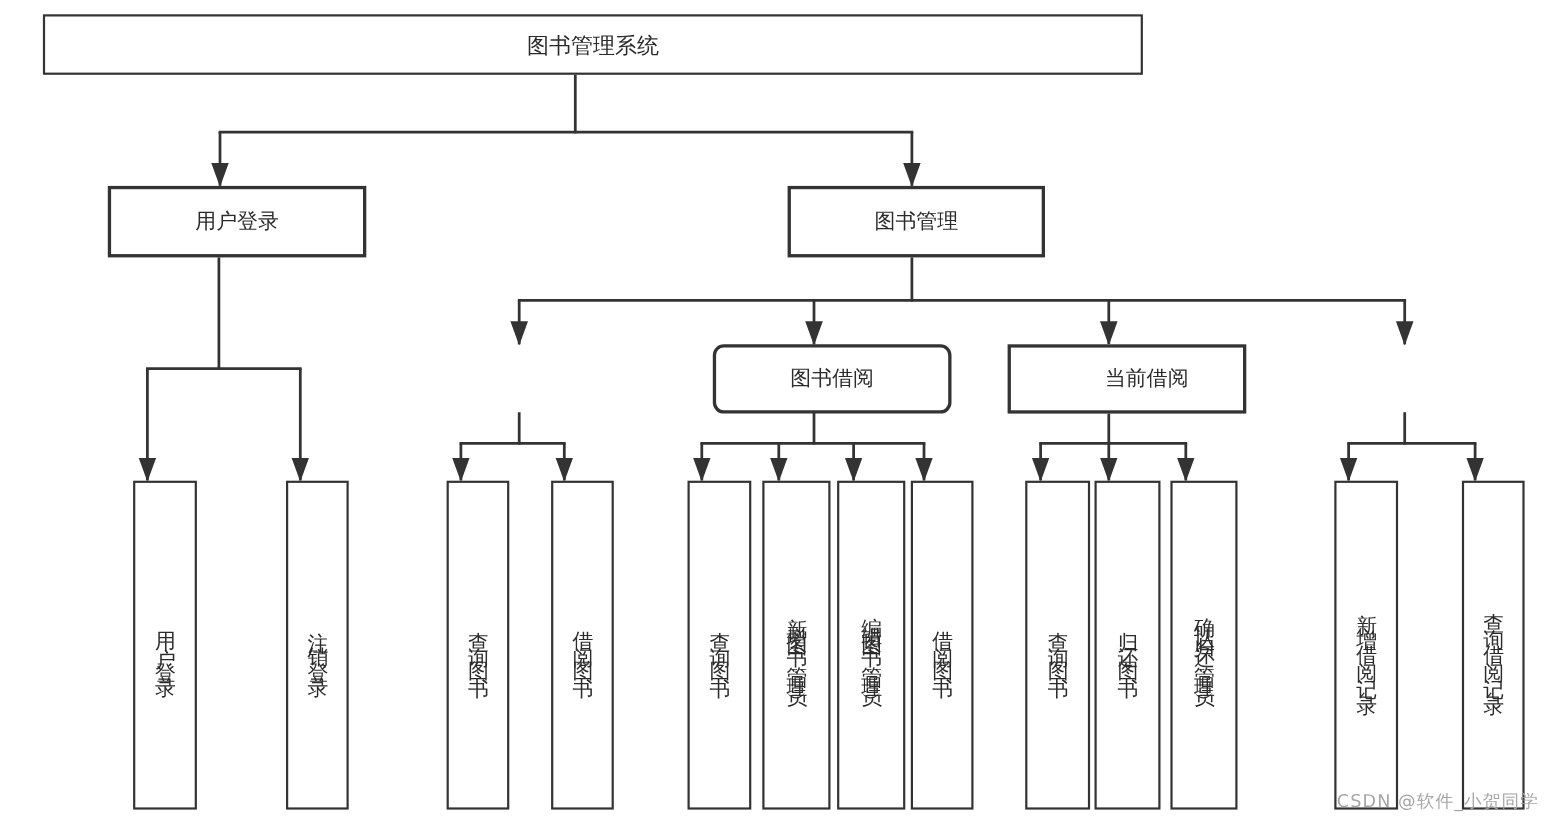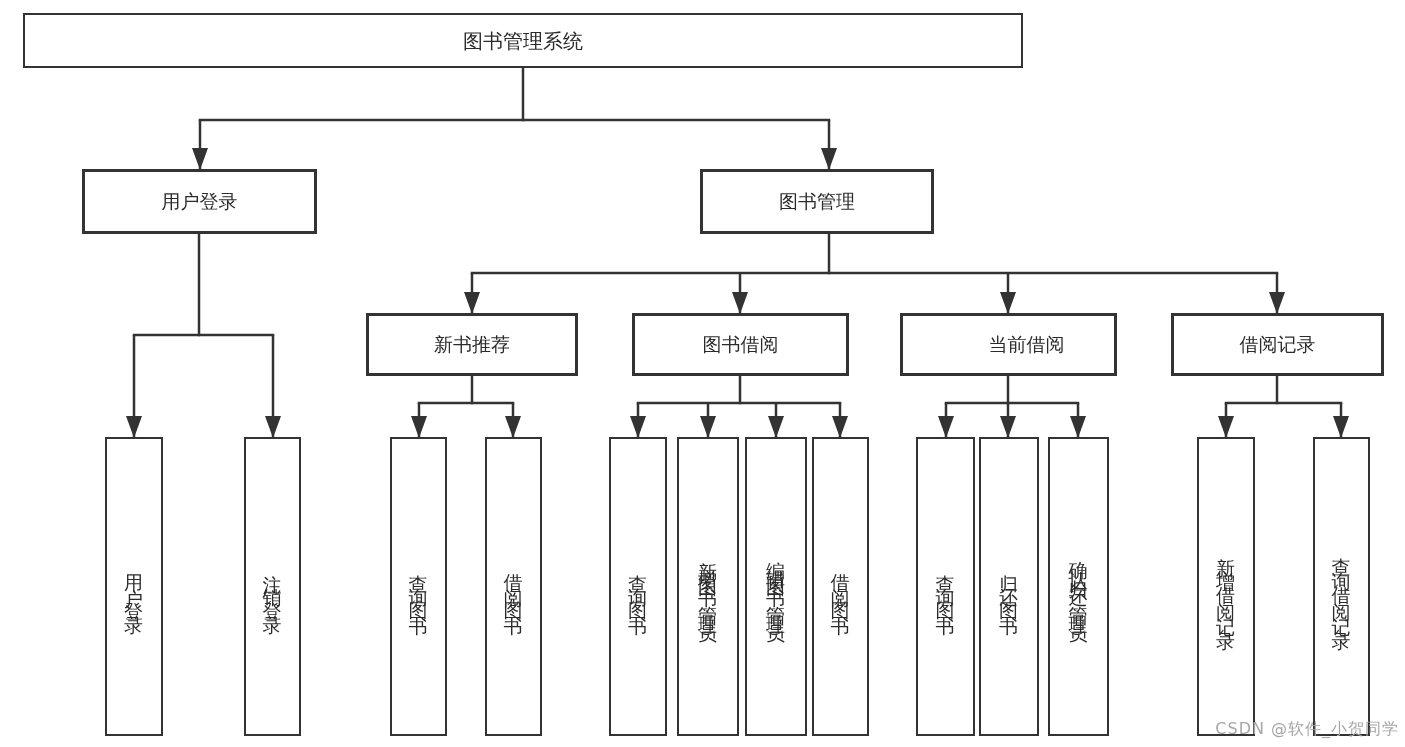--- a/index.html
+++ b/index.html
@@ -22,20 +22,21 @@
     width: 1405px; height: 747px;
   }
   .box {
     position: absolute;
     background: #ffffff;
     border: 3px solid #333333;
     box-sizing: border-box;
     display: flex;
     align-items: center;
     justify-content: center;
+    margin-left: 16px;
   }
   .box-root {
     left: 23px; top: 13px; width: 1000px; height: 55px;
     border-width: 2px;
     font-size: 20px;
   }
   .box-l2 { top: 169px; height: 65px; font-size: 19px; }
   .box-l3 { top: 313px; height: 63px; font-size: 19px; }
   .leaf {
     top: 437px; height: 299px;
@@ -121,31 +122,25 @@
     <span class="label">图书管理系统</span>
   </div>
 
   <div class="box box-l2" style="left:82px; width:235px;">
     <span class="label">用户登录</span>
   </div>
   <div class="box box-l2" style="left:700px; width:234px;">
     <span class="label">图书管理</span>
   </div>
 
-  <div class="box box-l3" style="left:366px; width:212px;">
-    <span class="label">新书推荐</span>
-  </div>
-  <div class="box box-l3" style="left:632px; width:217px;">
+  <div class="box box-l3" style="left:632px; width:217px;border-radius:10px;">
     <span class="label">图书借阅</span>
   </div>
   <div class="box box-l3" style="left:900px; width:217px;padding-left:36px;">
     <span class="label">当前借阅</span>
-  </div>
-  <div class="box box-l3" style="left:1171px; width:213px;">
-    <span class="label">借阅记录</span>
   </div>
 
   <div class="box leaf" style="left:105px; width:58px;">
     <span class="vtext">用户登录</span>
   </div>
   <div class="box leaf" style="left:244px; width:57px;">
     <span class="vtext">注销登录</span>
   </div>
 
   <div class="box leaf" style="left:390px; width:57px;">

